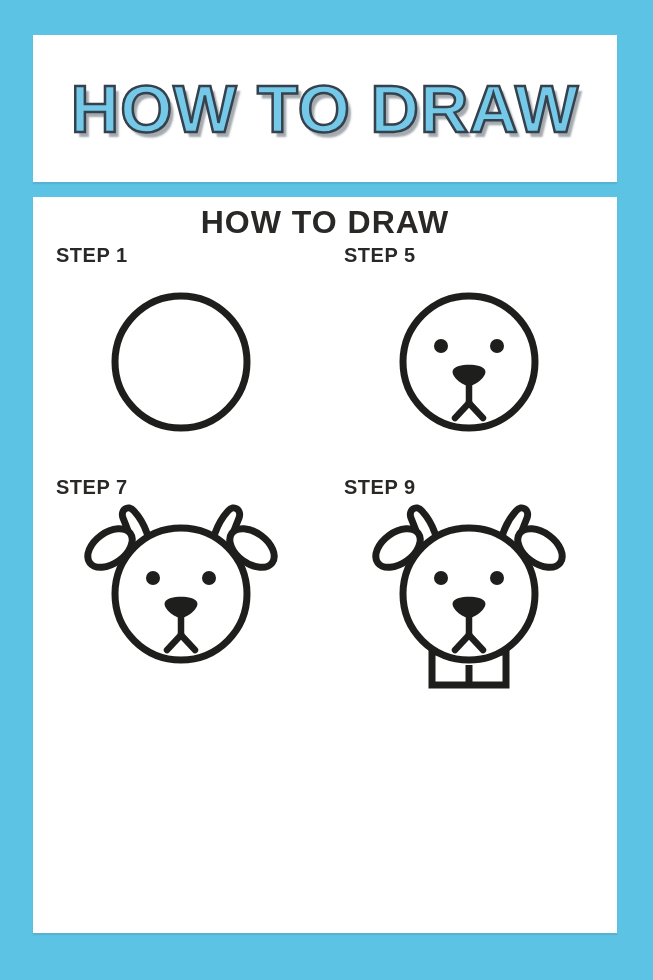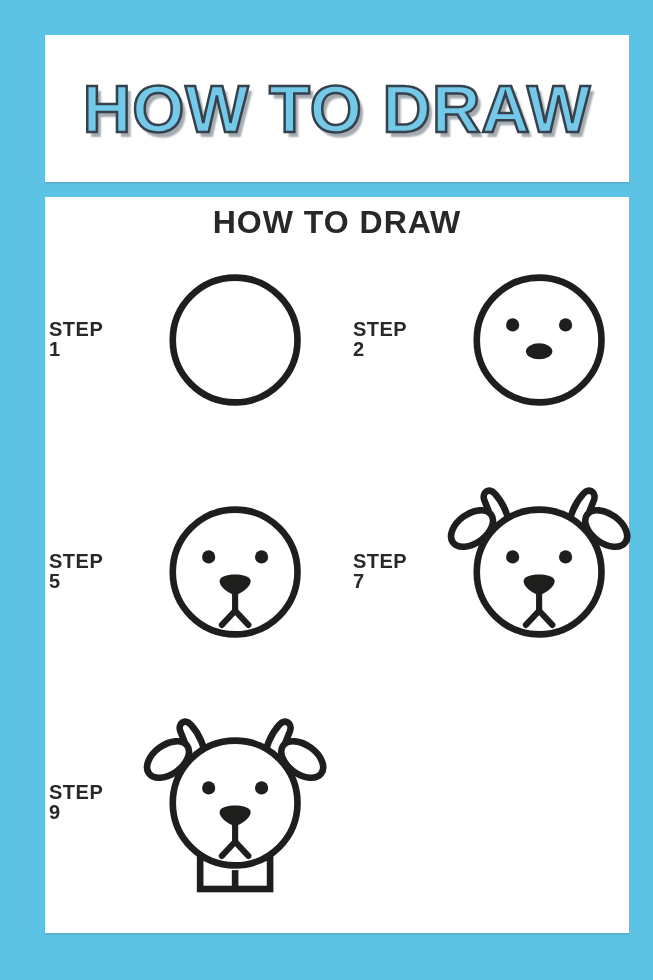--- a/index.html
+++ b/index.html
@@ -2,21 +2,21 @@
 <html><head>
 <meta charset="utf-8">
 <style>
   html,body{margin:0;padding:0;}
   body{
     width:653px;height:980px;position:relative;overflow:hidden;
     background:#5cc3e4;
     font-family:"Liberation Sans", sans-serif;
   }
   .panel{
-    position:absolute;left:45px;width:584px;background:#ffffff;
+    position:absolute;left:33px;width:584px;background:#ffffff;
     box-shadow:0 2px 1px rgba(70,110,130,0.18);
   }
   .header-panel{
     top:35px;height:147px;
     display:flex;align-items:center;justify-content:center;
   }
   .big-title{
     font-size:67px;font-weight:bold;letter-spacing:1px;white-space:nowrap;
     color:#74c8e8;
     -webkit-text-stroke:2.5px #35414c;
@@ -32,21 +32,21 @@
     font-size:32px;font-weight:bold;letter-spacing:1px;
     color:#29282 6;
     color:#292826;
   }
   .steps-grid{
     width:576px;flex:1;
     display:grid;grid-template-columns:1fr 1fr;grid-template-rows:1fr 1fr 1fr;
     justify-items:center;align-items:start;
   }
   .cell{
-    display:flex;flex-direction:row;align-items:center;
+    display:flex;flex-direction:column;align-items:flex-start;
     padding-top:7px;
   }
   .step-label{
     font-size:20px;font-weight:bold;letter-spacing:0.5px;
     color:#292826;line-height:1;margin-bottom:2px;
   }
   .step-drawing{display:block;}
 </style>
 </head>
 <body style="background: rgb(92, 195, 228);">
@@ -56,33 +56,20 @@
 </div>
 
 <div class="panel main-panel" style="background: rgb(255, 255, 255);">
   <h2 class="sub-title">HOW TO DRAW</h2>
   <div class="steps-grid" style="color: rgb(30, 30, 28);">
       <div class="cell">
         <div class="step-label">STEP 1</div>
         <svg class="step-drawing" viewBox="0 0 250 190" width="250" height="190" xmlns="http://www.w3.org/2000/svg">
 
     <circle cx="125" cy="95" r="66" fill="#ffffff" stroke="currentColor" stroke-width="7"></circle>
-
-  </svg>
-      </div>
-      <div class="cell">
-        <div class="step-label">STEP 2</div>
-        <svg class="step-drawing" viewBox="0 0 250 190" width="250" height="190" xmlns="http://www.w3.org/2000/svg">
-
-    <circle cx="125" cy="95" r="66" fill="#ffffff" stroke="currentColor" stroke-width="7"></circle>
-    <g fill="currentColor">
-      <circle cx="97" cy="79" r="7"></circle>
-      <circle cx="153" cy="79" r="7"></circle>
-    </g>
-    <ellipse cx="125" cy="107" rx="14" ry="8.5" fill="currentColor"></ellipse>
 
   </svg>
       </div>
       <div class="cell">
         <div class="step-label">STEP 5</div>
         <svg class="step-drawing" viewBox="0 0 250 190" width="250" height="190" xmlns="http://www.w3.org/2000/svg">
 
     <circle cx="125" cy="95" r="66" fill="#ffffff" stroke="currentColor" stroke-width="7"></circle>
     <g fill="currentColor">
       <circle cx="97" cy="79" r="7"></circle>

